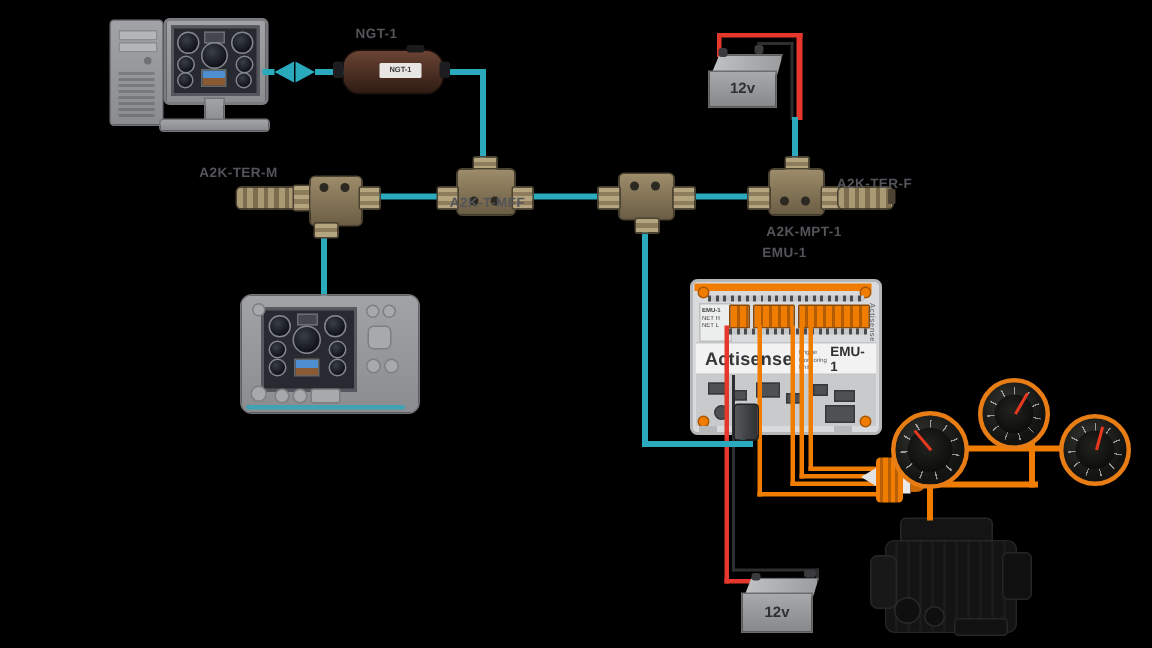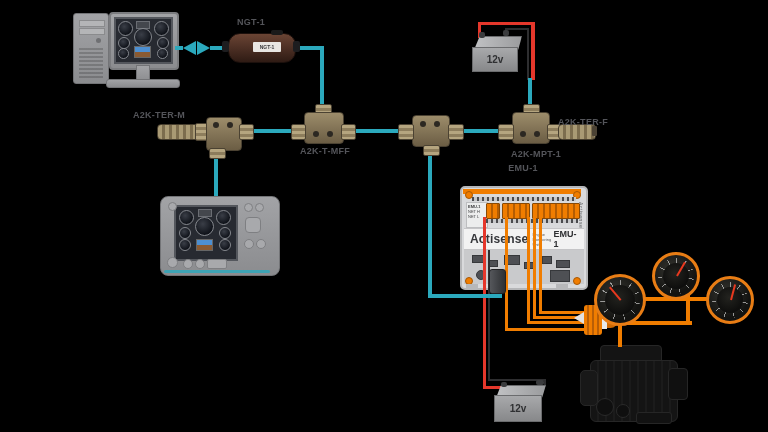--- a/index.html
+++ b/index.html
@@ -141,21 +141,21 @@
     <div class="abs" style="left:84px;top:20px;width:14px;height:14px;border-radius:4px;background:#a8a9ac;border:1px solid #7e7f82;"></div>
     <div class="btn" style="left:83px;top:42px;width:8px;height:8px;"></div>
     <div class="btn" style="left:95px;top:42px;width:8px;height:8px;"></div>
     <div class="btn" style="left:6px;top:60px;width:9px;height:9px;"></div>
     <div class="btn" style="left:22px;top:62px;width:8px;height:8px;"></div>
     <div class="btn" style="left:34px;top:62px;width:8px;height:8px;"></div>
     <div class="abs" style="left:46px;top:62px;width:18px;height:8px;background:#a8a9ac;border:1px solid #7e7f82;border-radius:2px;"></div>
     <div class="abs" style="left:3px;top:73px;width:106px;height:3px;background:#2BA9BD;opacity:.8;border-radius:2px;"></div>
   </div>
 
-  <div class="lbl" style="left:295px;top:146px;width:60px;">A2K-T-MFF</div>
+  <div class="lbl" style="left:295px;top:130px;width:60px;">A2K-T-MFF</div>
   <div class="tport" style="left:315px;top:104px;width:15px;height:9px;"></div>
   <div class="tbody" style="left:304px;top:112px;width:38px;height:30px;">
     <div class="thole" style="left:8px;top:18px;width:6px;height:6px;"></div>
     <div class="thole" style="left:22px;top:18px;width:6px;height:6px;"></div>
   </div>
   <div class="tport" style="left:291px;top:124px;width:13px;height:14px;"></div>
   <div class="tport" style="left:341px;top:124px;width:13px;height:14px;"></div>
 
   <div class="tbody" style="left:412px;top:115px;width:36px;height:30px;">
     <div class="thole" style="left:7px;top:5px;width:6px;height:6px;"></div>

